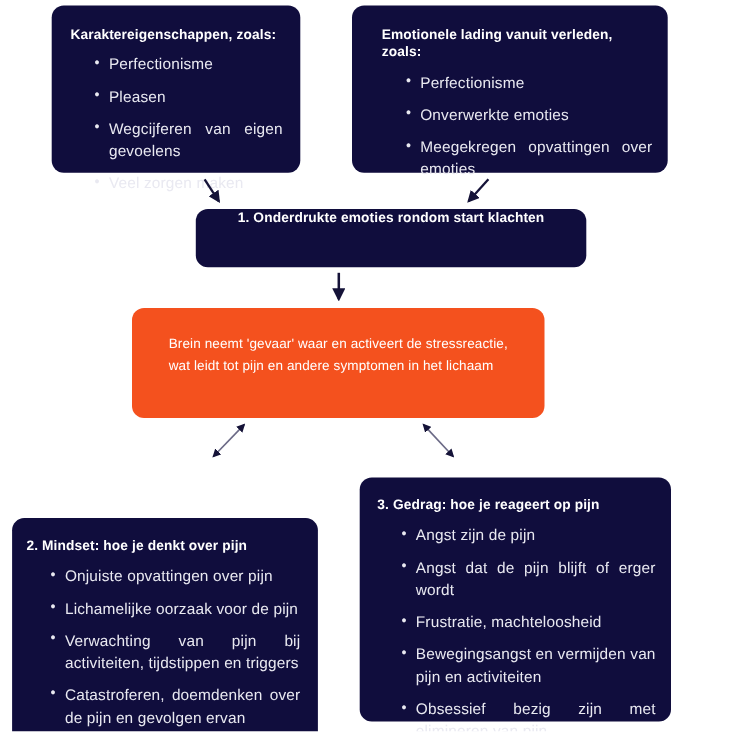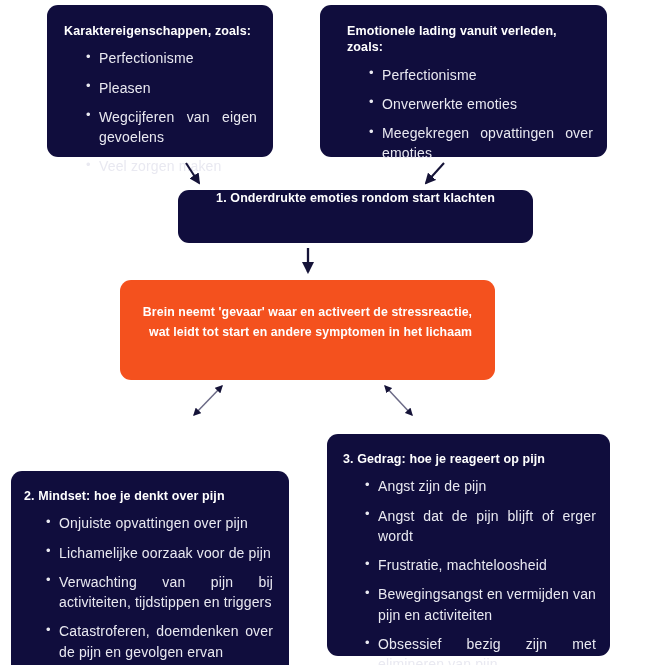--- a/index.html
+++ b/index.html
@@ -73,22 +73,22 @@
     display: flex; align-items: flex-start; justify-content: center; margin-left: 48px;
   }
   #box-suppressed .box-title { text-align: center; }
   #box-brain {
     left: 120px; top: 280px; width: 375px; height: 100px;
     display: flex; align-items: center; justify-content: center;
     padding: 0 22px;
     box-sizing: border-box;
   }
   #box-brain .brain-text {
-    text-align: right;
-    font-weight: bold;
+    text-align: left;
+    font-weight: normal;
     font-size: 12.3px;
     line-height: 1.6;
     color: #ffffff;
     margin-top: -14px;
     letter-spacing: 0.1px;
   }
   #box-mindset {
     left: 11px; top: 423px; width: 278px; height: 227px;
     padding: 17px 16px 10px 13px;
     margin-top: 48px;
@@ -130,21 +130,21 @@
     </ul>
   </div>
 
   <div class="box navy" id="box-suppressed">
     <div class="box-title">1. Onderdrukte emoties rondom start klachten</div>
   </div>
 
   <div class="box orange" id="box-brain">
     <div class="brain-text">
       <div>Brein neemt 'gevaar' waar en activeert de stressreactie,</div>
-      <div>wat leidt tot start en andere symptomen in het lichaam</div>
+      <div>wat leidt tot pijn en andere symptomen in het lichaam</div>
     </div>
   </div>
 
   <div class="box navy" id="box-mindset">
     <div class="box-title">2. Mindset: hoe je denkt over pijn</div>
     <ul class="bullets">
       <li>Onjuiste opvattingen over pijn</li>
       <li>Lichamelijke oorzaak voor de pijn</li>
       <li>Verwachting van pijn bij activiteiten, tijdstippen en triggers</li>
       <li>Catastroferen, doemdenken over de pijn en gevolgen ervan</li>

